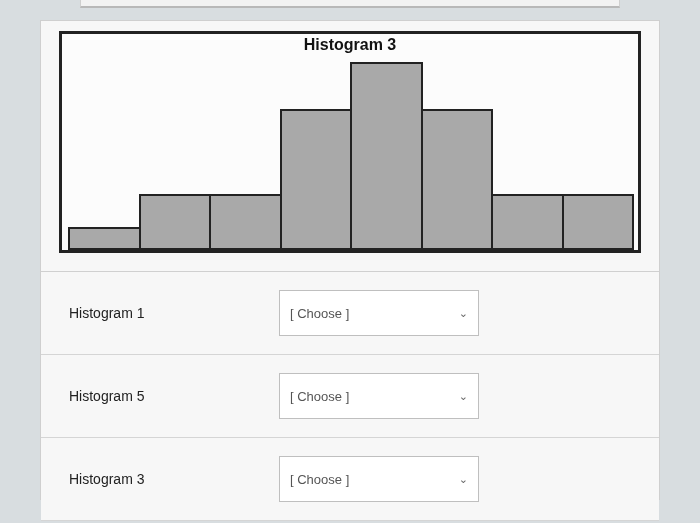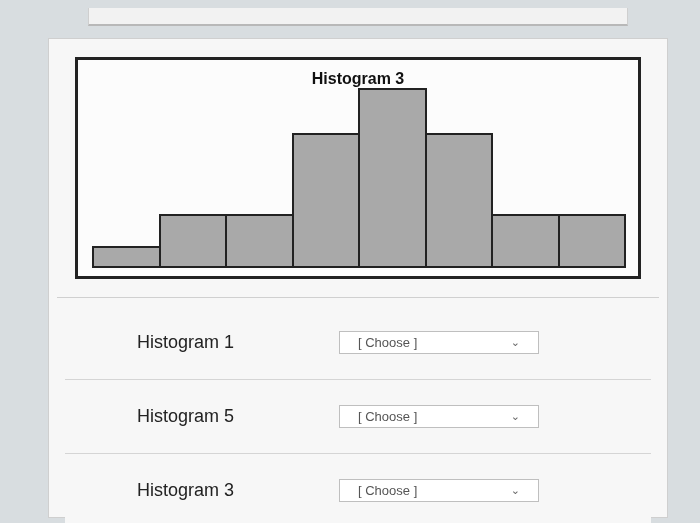--- a/index.html
+++ b/index.html
@@ -1,15 +1,15 @@
 <!DOCTYPE html>
 <html><head>
   <meta charset="utf-8">
   <style>
-    * { box-sizing: border-box; margin: 0; padding: 8px; }
+    * { box-sizing: border-box; margin: 0; padding: 0; }
     body {
       width: 700px;
       height: 523px;
       background: #d8dde0;
       font-family: Arial, sans-serif;
       padding: 0 40px 20px 40px;
       overflow: hidden;
     }
     .top-edge {
       height: 8px;
@@ -59,32 +59,31 @@
     }
     .answer-row {
       display: flex;
       align-items: center;
       padding: 18px 28px;
       border-bottom: 1px solid #d5d5d5;
       background: #f7f7f7;
     }
     .answer-label {
       flex: 0 0 210px;
-      font-size: 18px;
+      font-size: 14px;
       color: #222;
-      margin-left: 36px;
     }
     .select {
       flex: 0 0 200px;
       display: flex;
       align-items: center;
       justify-content: space-between;
       background: #fff;
       border: 1px solid #bfbfbf;
-      height: 23px;
+      height: 46px;
       padding: 0 10px;
       font-size: 13px;
       color: #555;
       cursor: pointer;
     }
     .chevron {
       font-size: 11px;
       color: #666;
     }
   </style>

